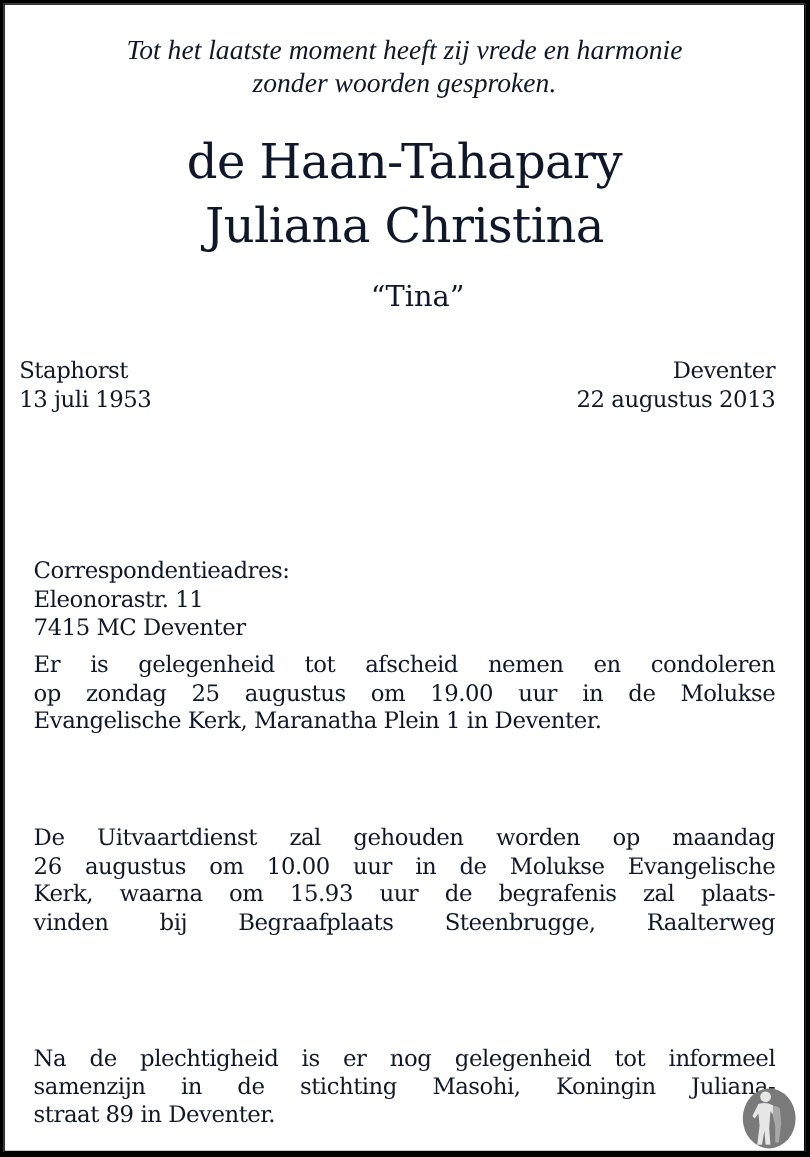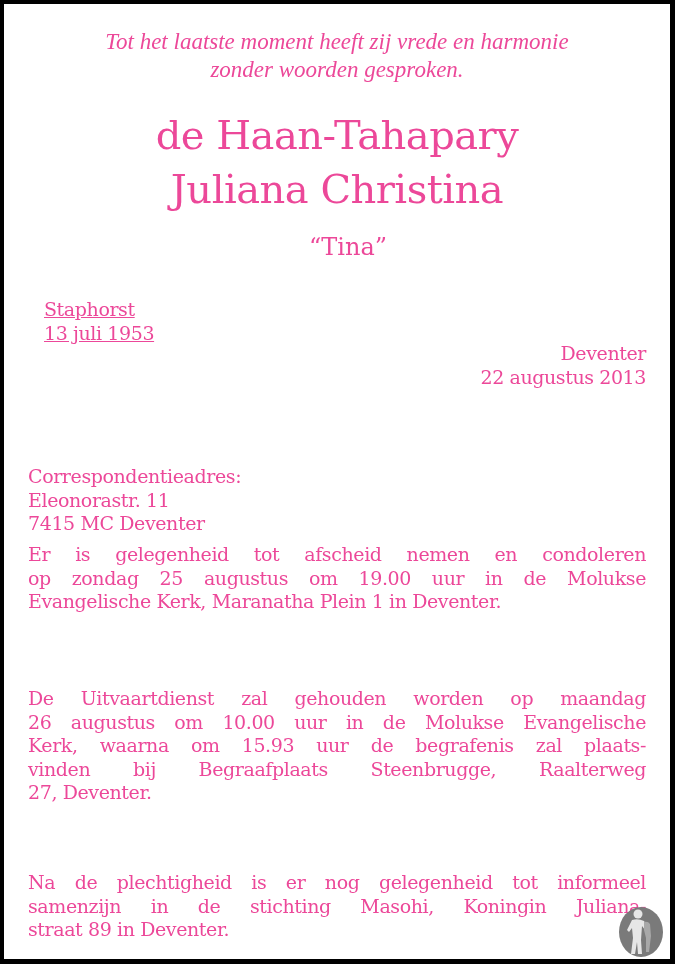--- a/index.html
+++ b/index.html
@@ -1,36 +1,36 @@
 <!DOCTYPE html>
 <html><head>
 <meta charset="utf-8">
 <style>
   html, body { margin:0; padding:0; background:#000; }
   body { width:675px; height:964px; position:relative; overflow:hidden; }
   .page {
     position:absolute; left:3px; top:3px; width:668px; height:957px;
     background:#fff; border:1px solid #000; box-sizing:border-box;
-    font-family:"DejaVu Serif","Liberation Serif",serif; color:#ec4899;
+    font-family:"DejaVu Serif","Liberation Serif",serif; color:#0f172a;
   }
   .motto {
     position:absolute; left:0; right:0; top:24px; text-align:center;
     font-family:"Liberation Serif",serif; font-style:italic; font-size:23px; line-height:28px;
   }
   .name {
     position:absolute; left:0; right:0; top:104px; text-align:center;
     font-family:"DejaVu Serif",serif; font-size:40px; line-height:54px; letter-spacing:-0.5px;
   }
   .nick {
     position:absolute; left:0; right:0; top:228px; text-align:center;
     font-family:"DejaVu Serif",serif; font-size:24px; line-height:30px;padding-left:22px;
   }
   .body-text { font-family:"DejaVu Serif",serif; font-size:19px; line-height:23.5px; letter-spacing:-0.4px; }
-  .birth { position:absolute; left:40px; top:294px;text-decoration:underline; }
-  .death { position:absolute; right:24px; top:294px; text-align:right;margin-top:44px; }
+  .birth { position:absolute; left:12px; top:294px; }
+  .death { position:absolute; right:24px; top:294px; text-align:right; }
   .family { position:absolute; left:339px; top:378px; }
   .address { position:absolute; left:24px; top:461px; }
   .para { position:absolute; left:24px; width:618px; text-align:justify; }
   .p1 { top:539px; }
   .p2 { top:683px; }
   .p3 { top:851px;margin-top:16px; }
   .line { display:block; white-space:nowrap; }
   .just { text-align:justify; text-align-last:justify; display:block; }
   .logo { position:absolute; left:614px; top:902px; width:46px; height:52px; }
 </style>
@@ -69,21 +69,20 @@
     <span class="just">Er is gelegenheid tot afscheid nemen en condoleren</span>
     <span class="just">op zondag 25 augustus om 19.00 uur in de Molukse</span>
     <span class="line">Evangelische Kerk, Maranatha Plein 1 in Deventer.</span>
   </div>
 
   <div class="para p2 body-text">
     <span class="just">De Uitvaartdienst zal gehouden worden op maandag</span>
     <span class="just">26 augustus om 10.00 uur in de Molukse Evangelische</span>
     <span class="just">Kerk, waarna om 15.93 uur de begrafenis zal plaats-</span>
     <span class="just">vinden bij Begraafplaats Steenbrugge, Raalterweg</span>
-    <span class="line">27, Deventer.</span>
   </div>
 
   <div class="para p3 body-text">
     <span class="just">Na de plechtigheid is er nog gelegenheid tot informeel</span>
     <span class="just">samenzijn in de stichting Masohi, Koningin Juliana-</span>
     <span class="line">straat 89 in Deventer.</span>
   </div>
 
   <div class="logo">
     <svg width="46" height="52" viewBox="0 0 46 52">

